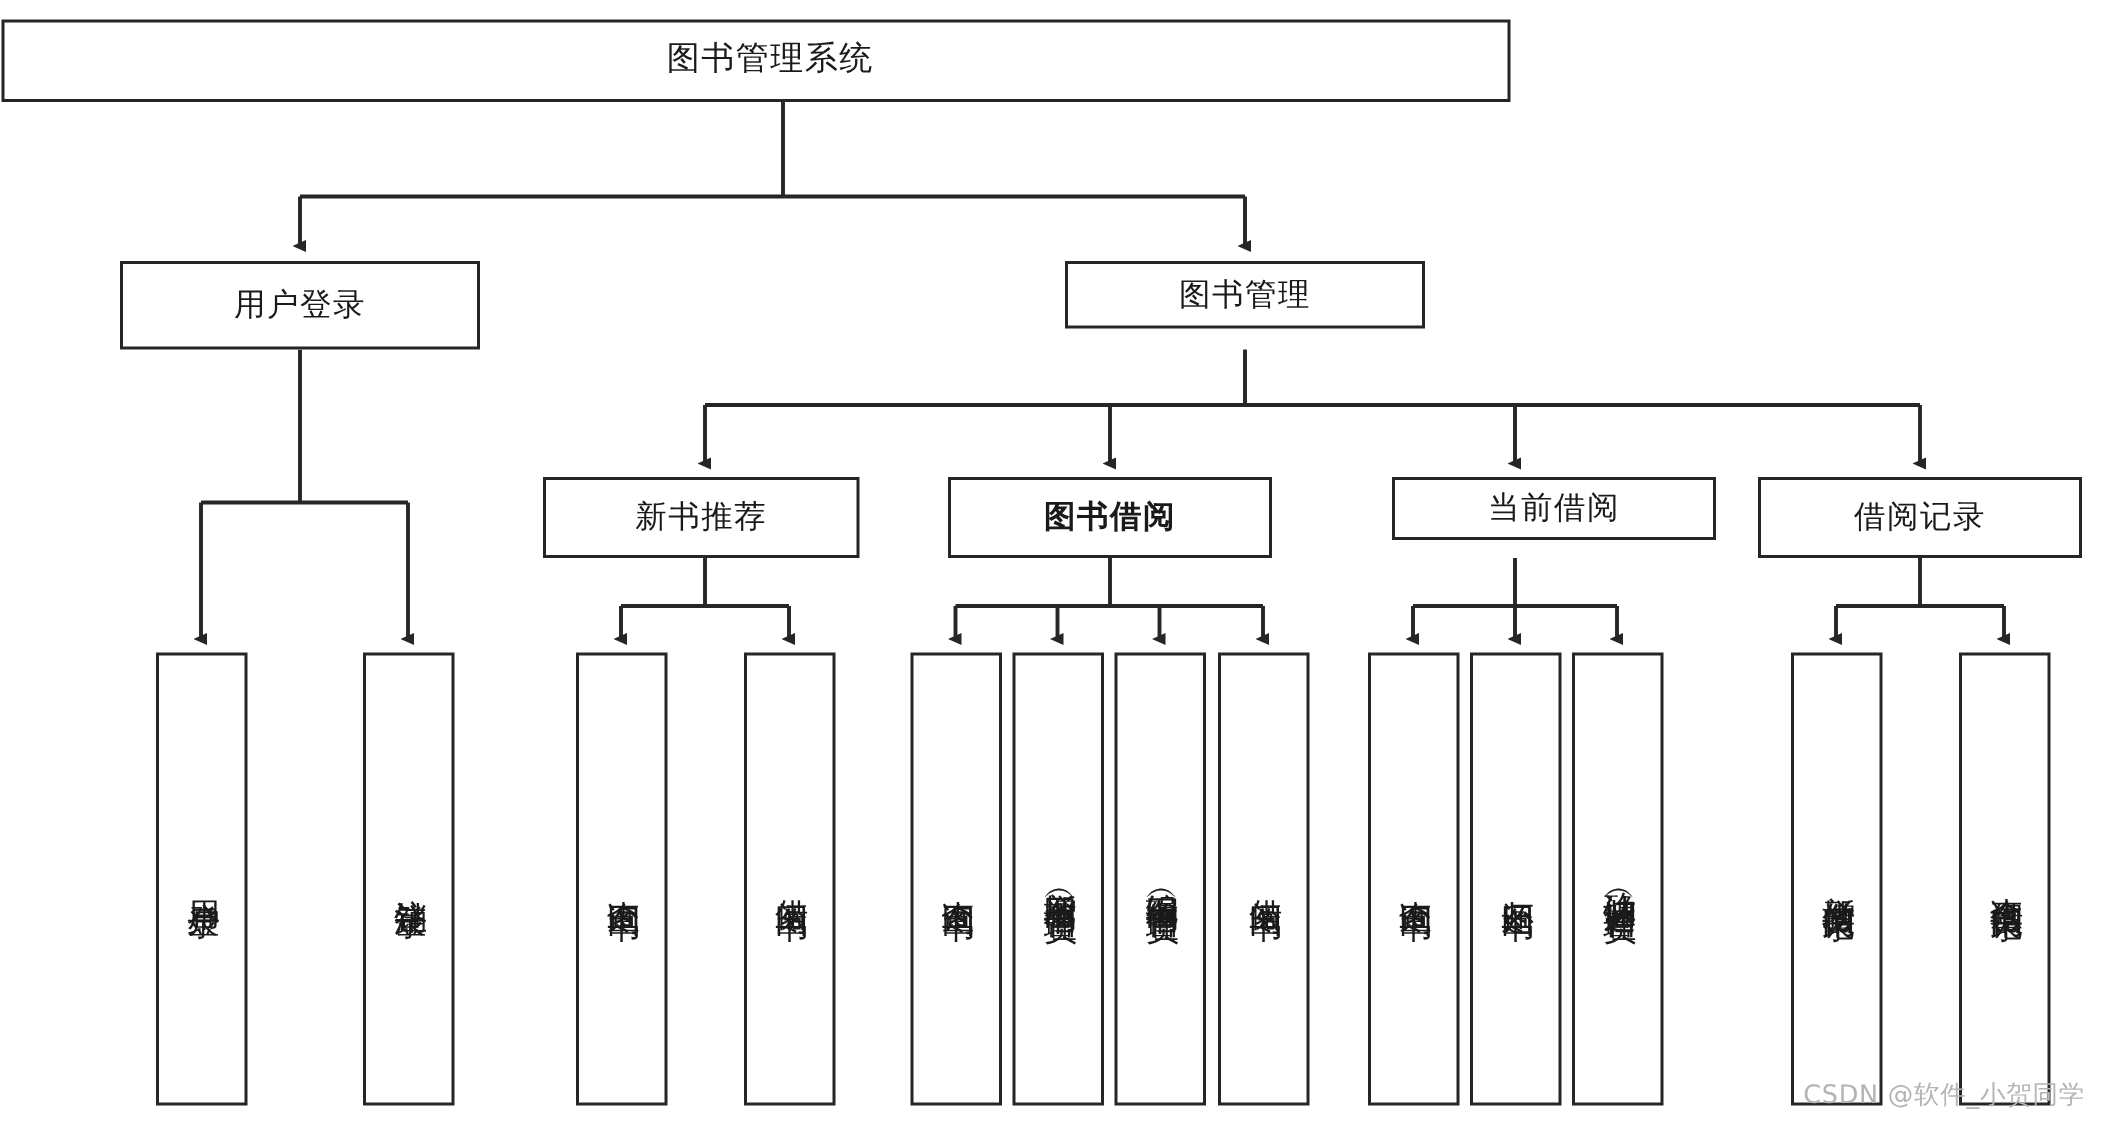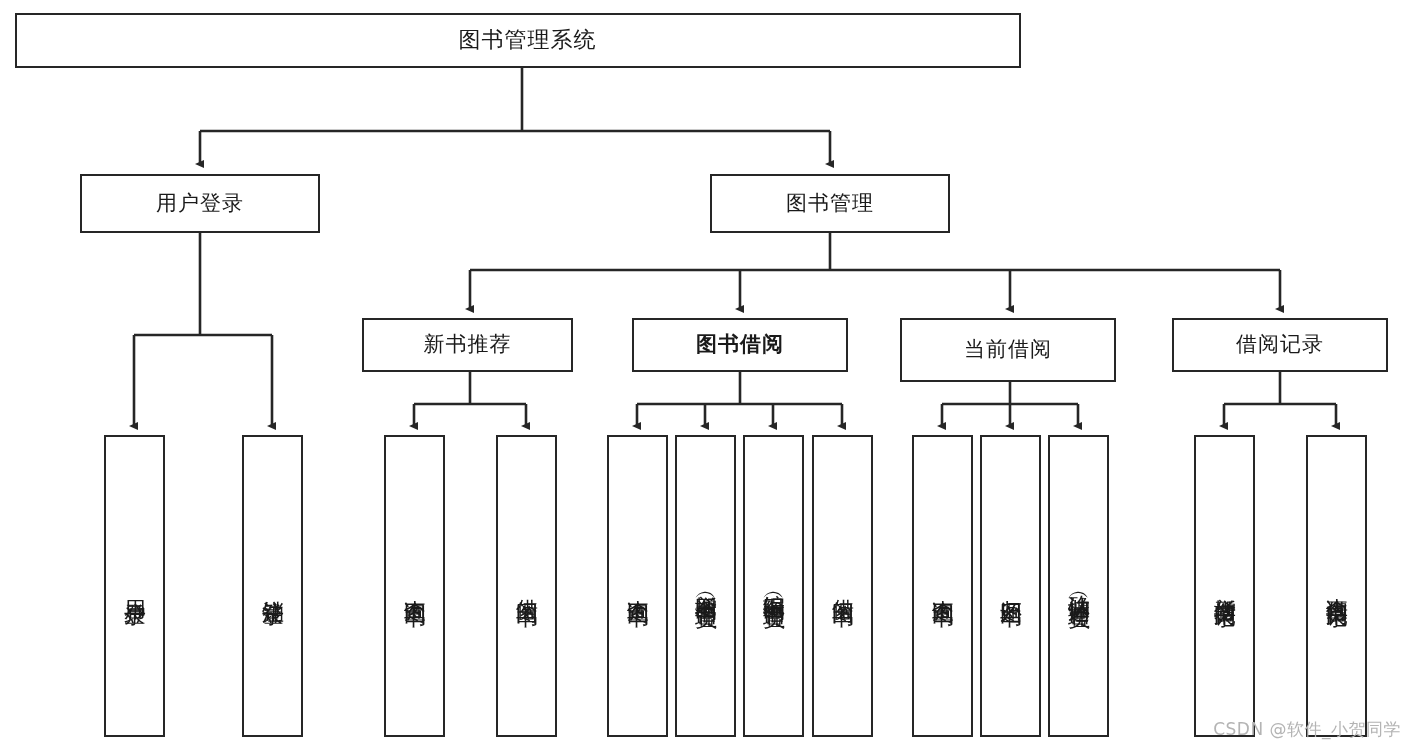--- a/index.html
+++ b/index.html
@@ -51,21 +51,21 @@
     text-orientation: upright;
     font-size: 22px;
     line-height: 1.22;
     letter-spacing: 2px;
     white-space: nowrap;
     text-align: center;
   }
   .node-root .node-label { font-size: 22px; }
   #watermark {
     position: absolute;
-    right: 4px;
+    right: 15px;
     bottom: 6px;
     font-size: 17px;
     color: #b4b4b4;
     letter-spacing: 0.5px;
     white-space: nowrap;
     user-select: none;
   }
 </style>
 </head>
 <body>
@@ -115,38 +115,38 @@
       <path d="M1010,404 L1010,426" marker-end="url(#arrow)"></path>
       <path d="M1078,404 L1078,426" marker-end="url(#arrow)"></path>
 
       <path d="M1280,372 L1280,404"></path>
       <path d="M1224,404 L1336,404"></path>
       <path d="M1224,404 L1224,426" marker-end="url(#arrow)"></path>
       <path d="M1336,404 L1336,426" marker-end="url(#arrow)"></path>
     </g>
   </svg>
 
-  <div class="node node-h node-root" style="left:15px; top:13px; width:1006px; height:55px;padding-left:19px;">
+  <div class="node node-h node-root" style="left:1px; top:13px; width:1006px; height:55px;padding-left:19px;">
     <span class="node-label">图书管理系统</span>
   </div>
 
   <div class="node node-h" style="left:80px; top:174px; width:240px; height:59px;">
     <span class="node-label">用户登录</span>
   </div>
-  <div class="node node-h" style="left:710px; top:174px; width:240px; height:59px;">
+  <div class="node node-h" style="left:710px; top:174px; width:240px; height:45px;">
     <span class="node-label">图书管理</span>
   </div>
 
   <div class="node node-h" style="left:362px; top:318px; width:211px; height:54px;">
     <span class="node-label">新书推荐</span>
   </div>
   <div class="node node-h" style="left:632px; top:318px; width:216px; height:54px;font-weight:bold;">
     <span class="node-label">图书借阅</span>
   </div>
-  <div class="node node-h" style="left:900px; top:318px; width:216px; height:64px;">
+  <div class="node node-h" style="left:928px; top:318px; width:216px; height:42px;">
     <span class="node-label">当前借阅</span>
   </div>
   <div class="node node-h" style="left:1172px; top:318px; width:216px; height:54px;text-align:right;">
     <span class="node-label">借阅记录</span>
   </div>
 
   <div class="node node-v" style="left:104px; top:435px; width:61px; height:302px;">
     <span class="node-label">用户登录</span>
   </div>
   <div class="node node-v" style="left:242px; top:435px; width:61px; height:302px;">

